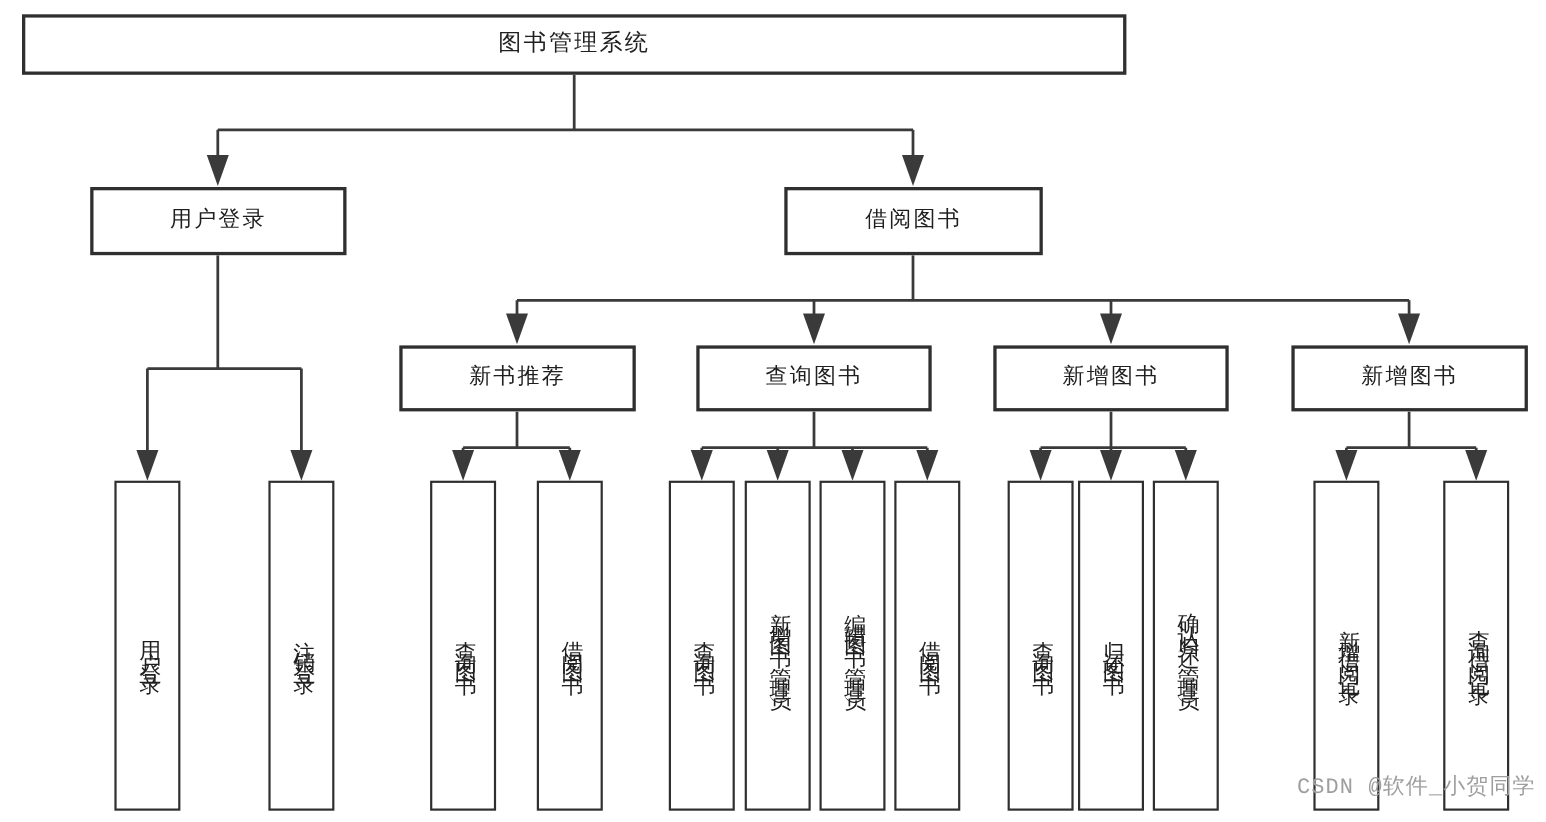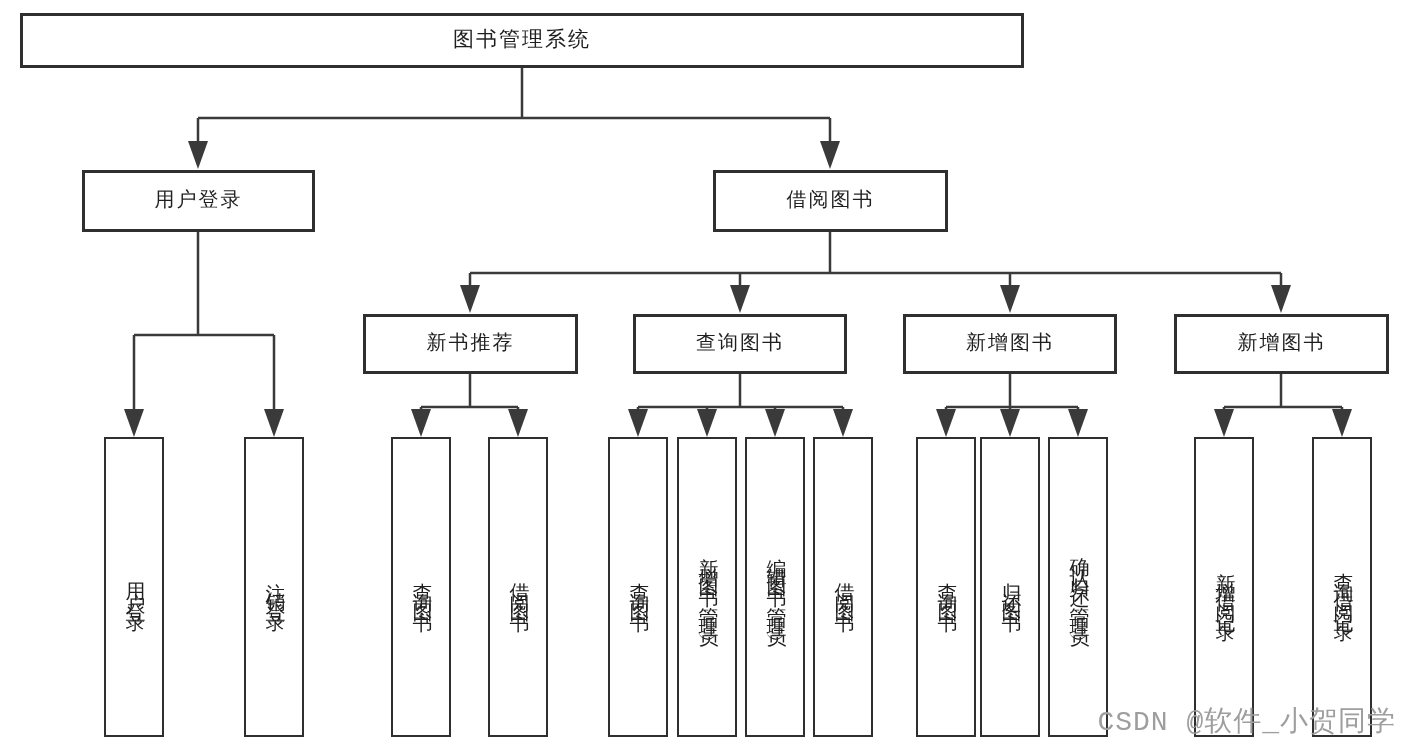--- a/index.html
+++ b/index.html
@@ -30,22 +30,22 @@
     top:437px;height:300px;width:60px;border-width:2px;
     writing-mode:vertical-rl;text-orientation:mixed;
     letter-spacing:10px;font-size:20px;line-height:1;white-space:normal;
   }
   .lfA1{left:104px;} .lfA2{left:244px;}
   .lfB1{left:391px;} .lfB2{left:488px;}
   .lfC1{left:608px;} .lfC2{left:677px;} .lfC3{left:745px;} .lfC4{left:813px;}
   .lfD1{left:916px;} .lfD2{left:980px;} .lfD3{left:1048px;}
   .lfE1{left:1194px;} .lfE2{left:1312px;}
   .watermark{
-    position:absolute;right:9px;bottom:7px;z-index:3;
-    color:#9e9e9e;font-size:28px;letter-spacing:1px;
+    position:absolute;right:9px;bottom:19px;z-index:3;
+    color:#9e9e9e;font-size:20px;letter-spacing:1px;
   }
 </style>
 </head>
 <body>
 
 <div class="canvas">
 
   <svg class="wires" width="1405" height="747" viewBox="0 0 1405 747">
     <g stroke="#3a3a3a" stroke-width="2.5" fill="none">
       <path d="M522 68 V118 M198 118 H830 M198 118 V146 M830 118 V146"></path>

